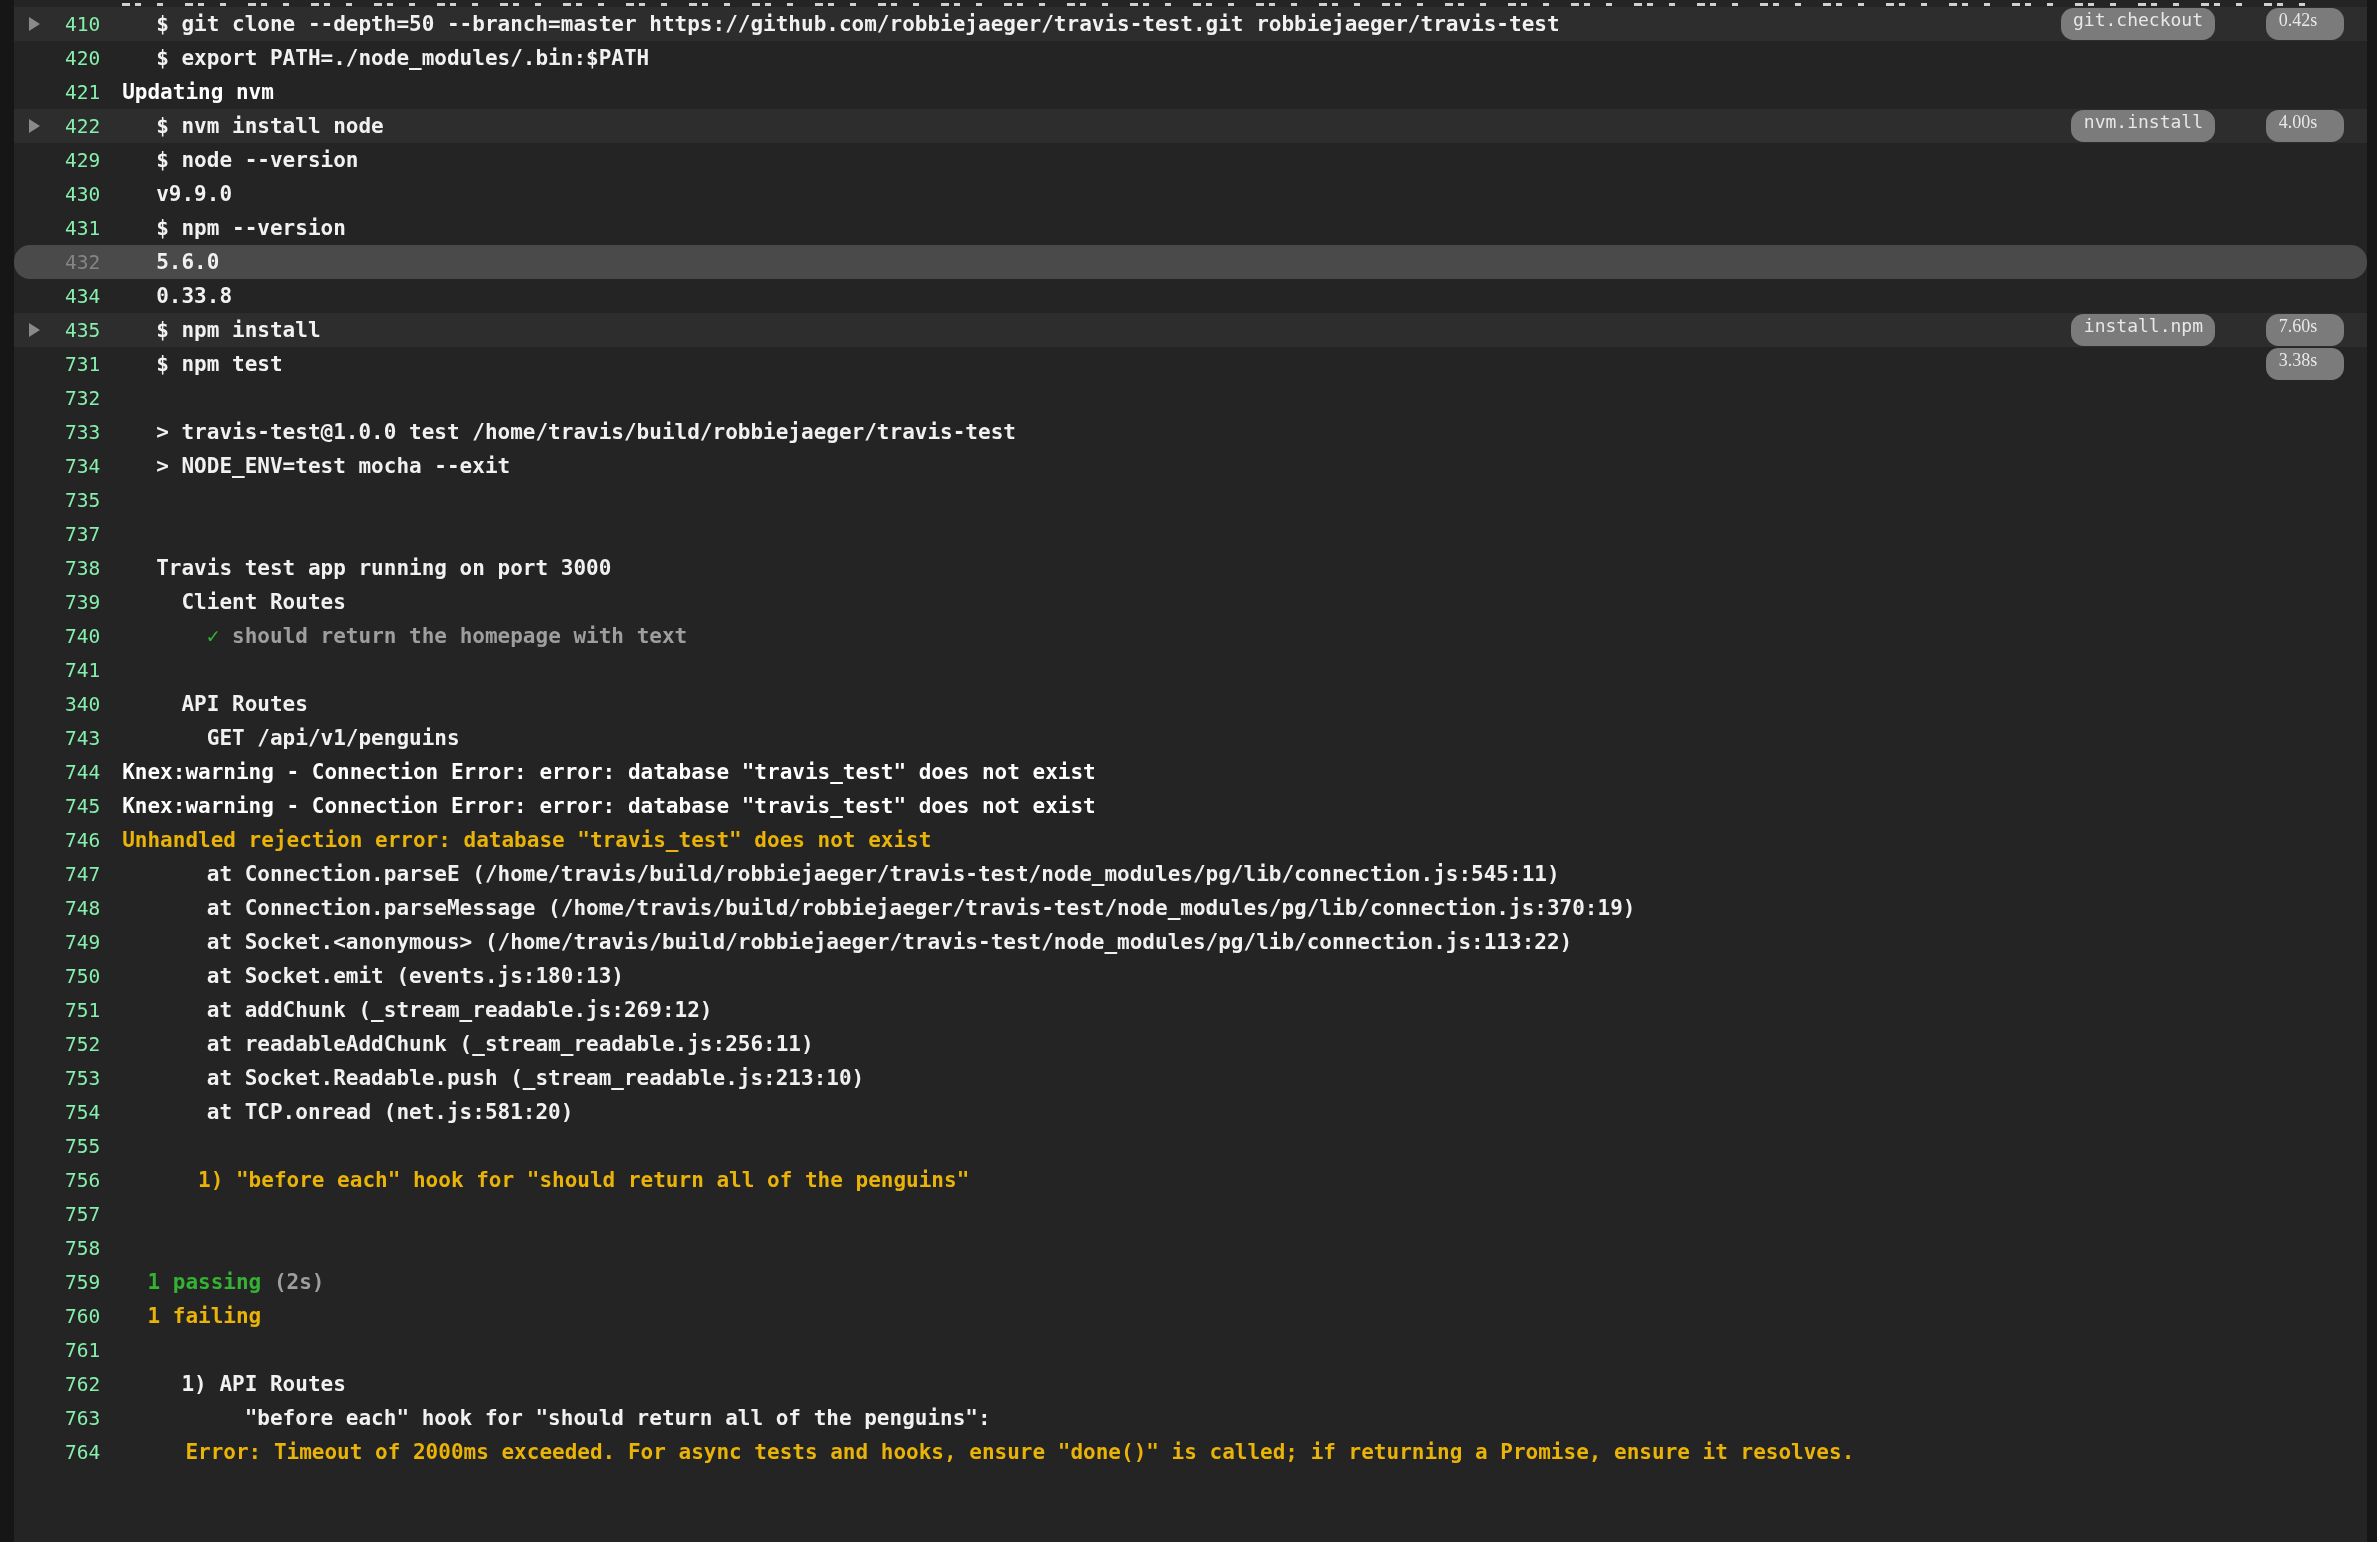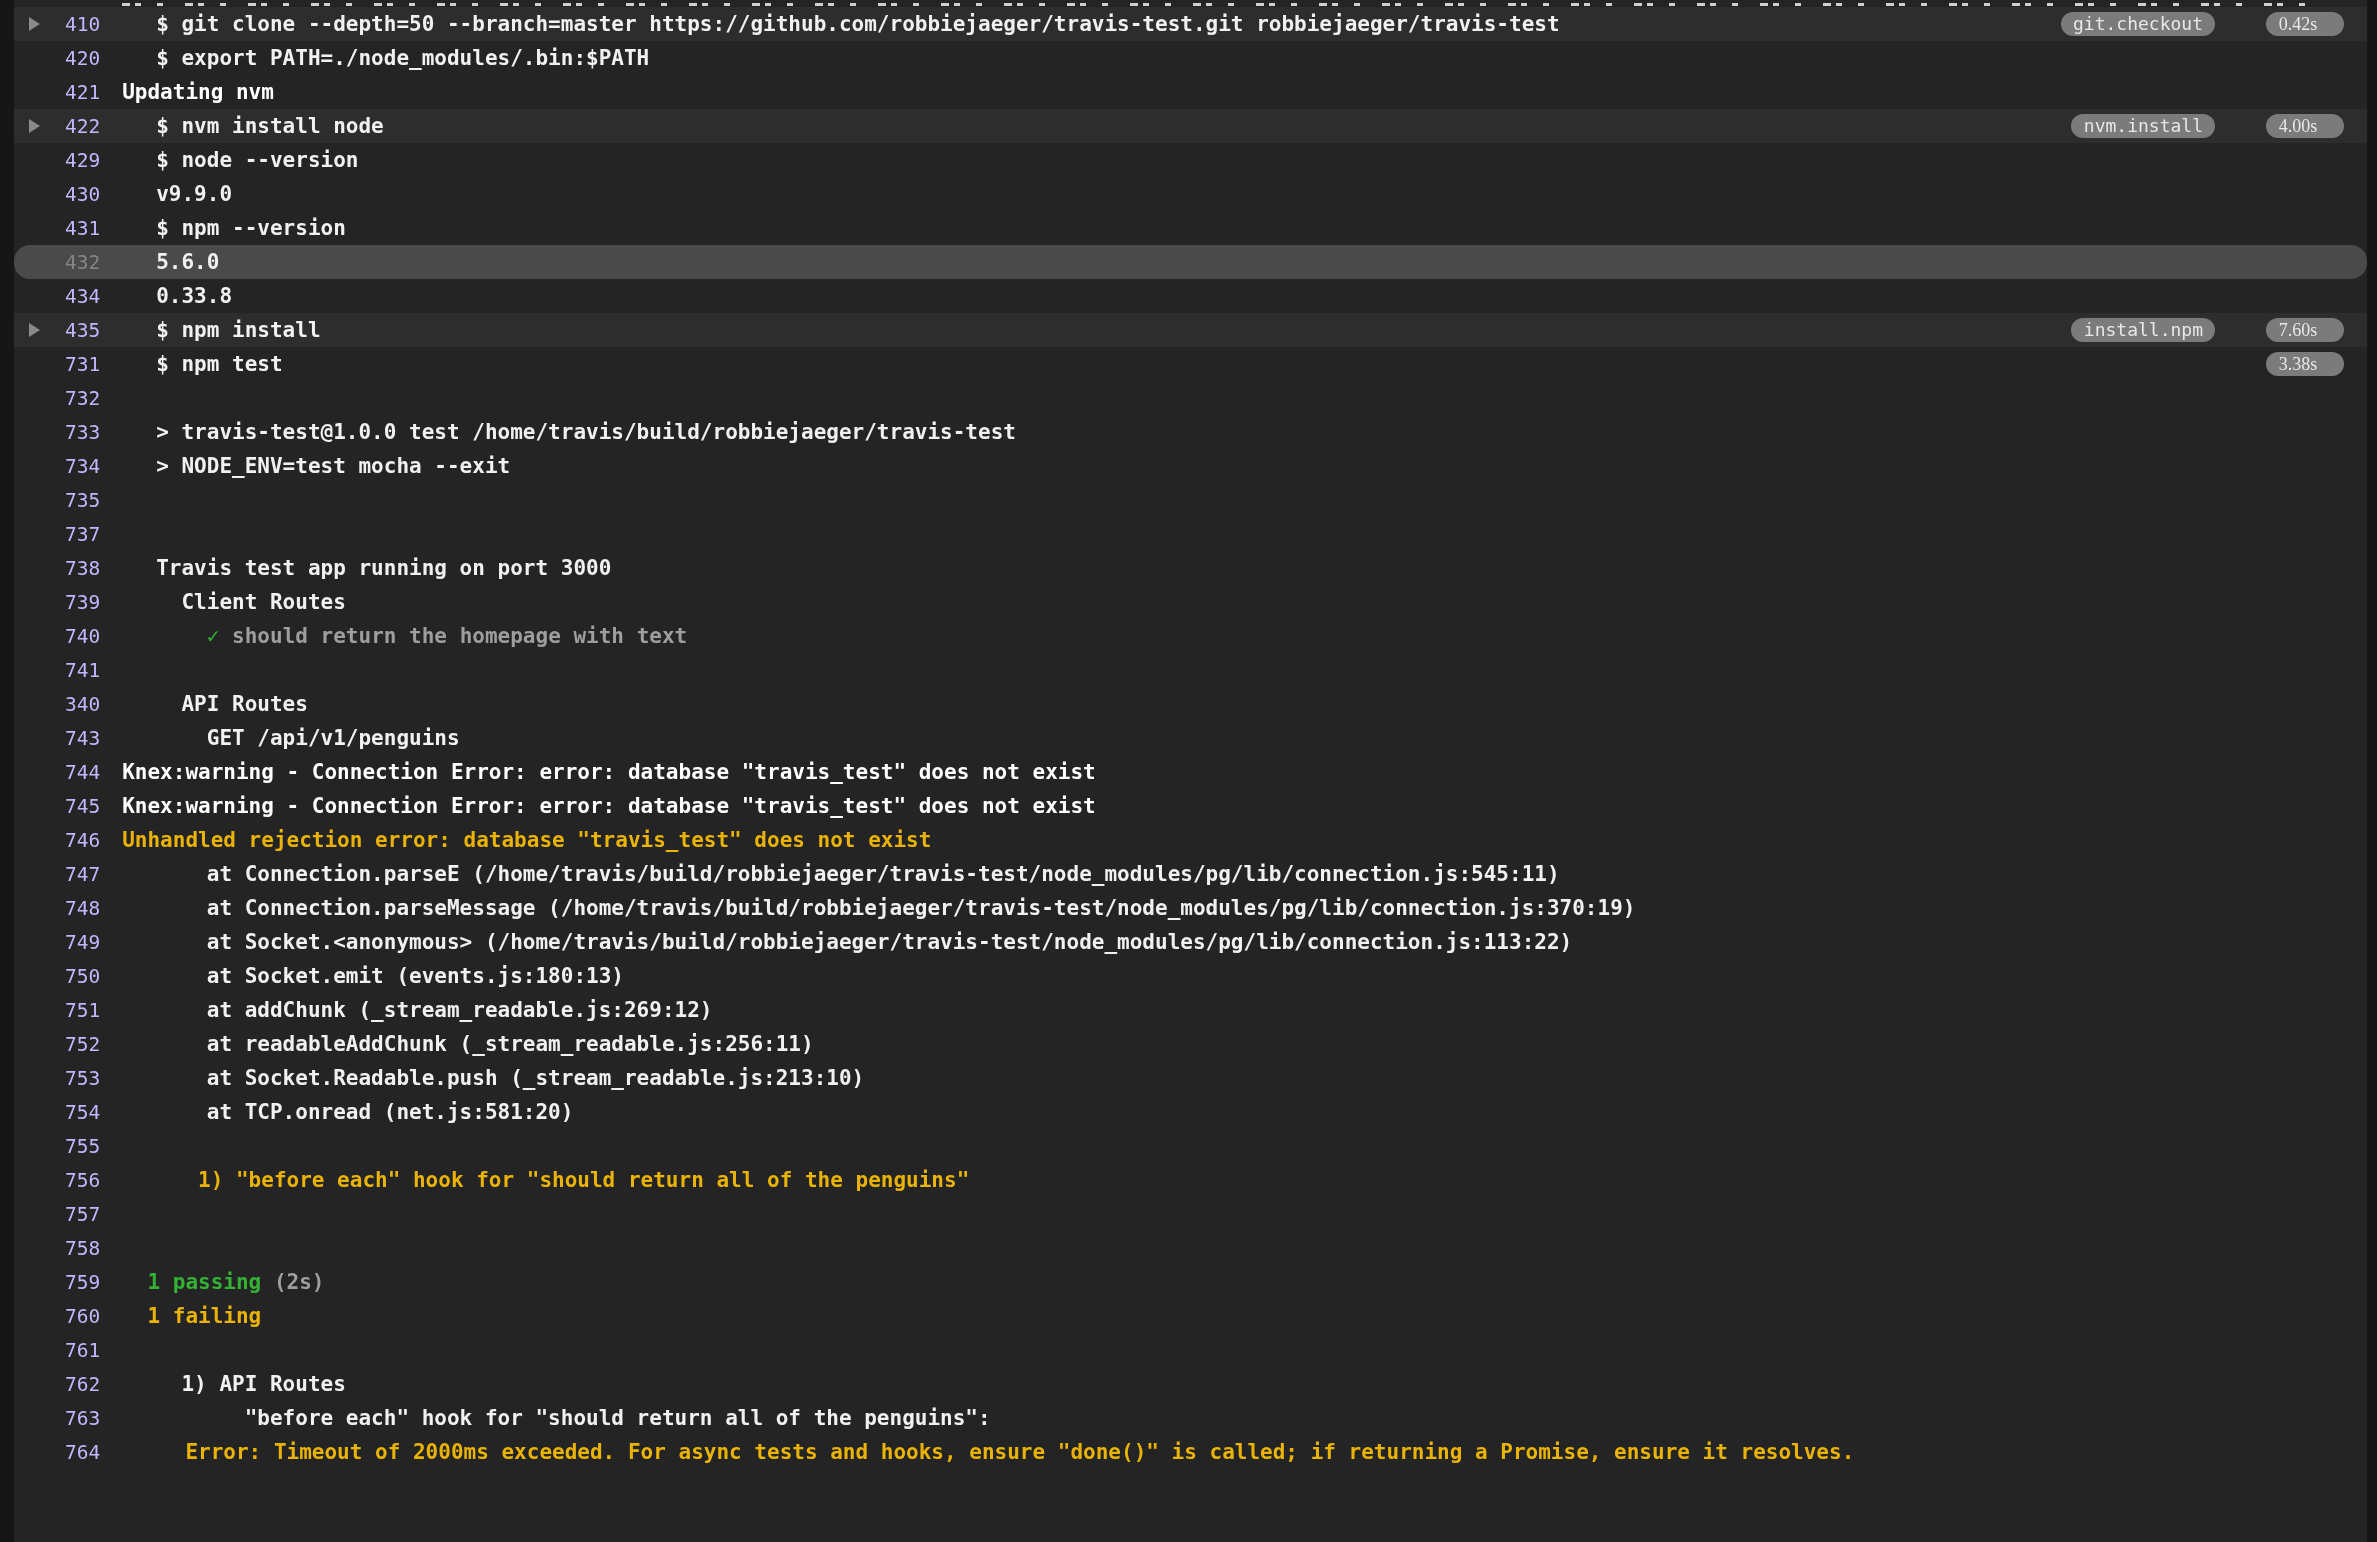--- a/index.html
+++ b/index.html
@@ -24,21 +24,21 @@
   }
   .row{
     position:relative;height:34px;
     display:flex;align-items:center;
     white-space:pre;
   }
   .row.cmd{background:#2d2d2d;}
   .row.sel{background:#4a4a4a;border-radius:16px;}
   .num{
     flex:none;width:86px;text-align:right;
-    font-size:19.5px;font-weight:400;color:#c4b5fd;
+    font-size:19.5px;font-weight:400;color:#86efac;
     cursor:pointer;
   }
   .sel .num{color:#858585;}
   .arrow{
     position:absolute;left:15px;top:50%;margin-top:-7.1px;
     width:0;height:0;
     border-left:11.5px solid #8a8a8a;
     border-top:7.1px solid transparent;
     border-bottom:7.1px solid transparent;
     cursor:pointer;
@@ -51,21 +51,21 @@
   .c-white{color:#f1f1f1;margin-left:34px;}
   .c-gray{color:#9e9e9e;}
   .c-yellow{color:#ffffff;}
   .c-red{color:#eab308;}
   .c-green{color:#34b234;}
   .badges{
     position:absolute;right:23px;top:50%;transform:translateY(-50%);
     display:flex;gap:51px;align-items:center;
   }
   .pill{
-    height:24px;line-height:24px;border-radius:12.4px;
+    height:32px;line-height:24px;border-radius:12.4px;
     background:#7b7b7b;color:#e8e8e8;
     font-size:18px;font-weight:400;
     padding:0 12.4px;white-space:pre;
   }
   .pill.time{min-width:53px;text-align:left;font-family:Liberation Serif, serif;}
 </style>
 </head>
 <body>
 
 <div class="log">

